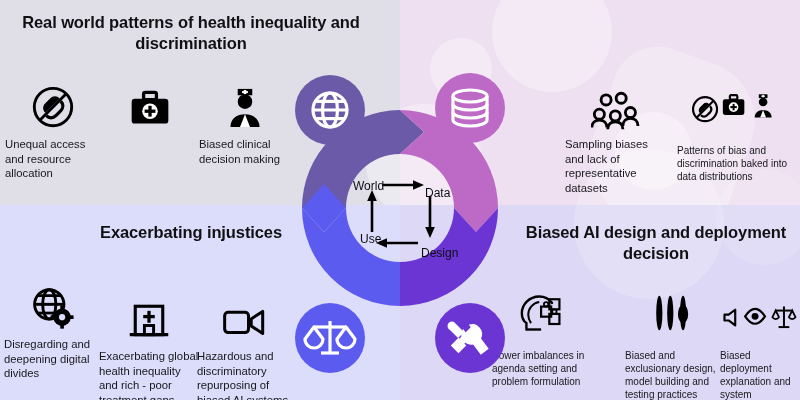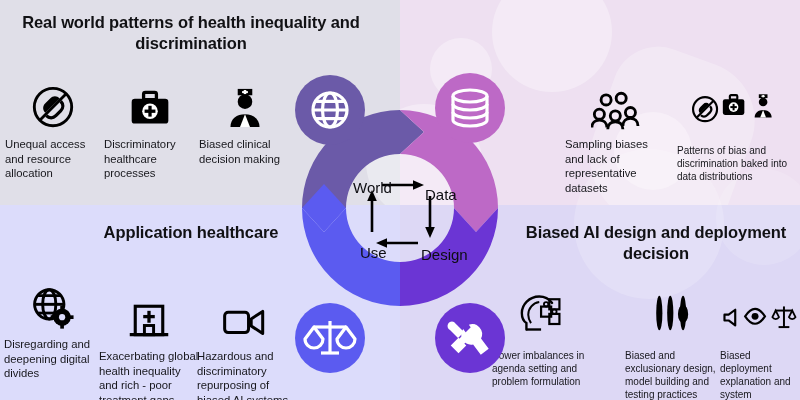--- a/index.html
+++ b/index.html
@@ -38,26 +38,26 @@
     margin-top:7px;font-size:11.3px;line-height:1.30;
     color:#17171c;
   }
   .cap.small{font-size:10px;margin-top:14px;}
 
   
   #cycle{position:absolute;left:272px;top:58px;width:256px;height:300px;}
   #cycle svg{display:block;overflow:visible;}
 
   .cyc-label{
-    position:absolute;font-size:15px;color:#0d0d11;
+    position:absolute;font-size:12px;color:#0d0d11;
     white-space:nowrap;font-family:"Liberation Sans","DejaVu Sans",sans-serif;
   }
   #lbl-world{left:353px;top:179px;}
   #lbl-data {left:425px;top:186px;}
-  #lbl-use  {left:360px;top:244px;}
+  #lbl-use  {left:360px;top:232px;}
   #lbl-design{left:421px;top:246px;}
 </style>
 </head>
 <body>
 
 <div class="stage">
 
   <div class="quad" id="q-tl"></div>
   <div class="quad" id="q-tr">
     <div class="blob" style="left:30px;top:38px;width:62px;height:62px;"></div>
@@ -66,21 +66,21 @@
     <div class="blob" style="left:214px;top:112px;width:78px;height:78px;"></div>
     <div class="blob2" style="left:196px;top:54px;width:150px;height:176px;transform:rotate(20deg);border-radius:46px 60px 30px 70px;"></div>
   </div>
   <div class="quad" id="q-bl"></div>
   <div class="quad" id="q-br">
     <div class="blob" style="left:174px;top:-56px;width:150px;height:150px;opacity:.55;"></div>
     <div class="blob" style="left:316px;top:-36px;width:96px;height:96px;opacity:.4;"></div>
   </div>
 
   <div class="title" id="t-tl">Real world patterns of health inequality and discrimination</div>
-  <div class="title" id="t-bl">Application healthcare</div>
+  <div class="title" id="t-bl">Exacerbating injustices</div>
   <div class="title" id="t-br">Biased AI design and deployment decision</div>
 
   <div class="cell" style="left:5px;top:78px;width:96px;">
     <div class="ico">
       <svg width="46" height="46" viewBox="0 0 48 48">
         <circle cx="24" cy="24" r="19.5" fill="none" stroke="#000" stroke-width="3"></circle>
         <line x1="10" y1="38" x2="38" y2="10" stroke="#000" stroke-width="3"></line>
         <path d="M16 30c-3-3-3-7 0-10l5-5c3-3 7-3 10 0l-15 15z" fill="#000"></path>
         <path d="M32 18c3 3 3 7 0 10l-5 5c-3 3-7 3-10 0" fill="none" stroke="#000" stroke-width="3.4"></path>
       </svg>
@@ -91,21 +91,20 @@
   <div class="cell" style="left:104px;top:78px;width:92px;">
     <div class="ico">
       <svg width="44" height="44" viewBox="0 0 48 48">
         <rect x="17" y="7" width="14" height="8" rx="2" fill="none" stroke="#000" stroke-width="3.6"></rect>
         <rect x="4" y="14" width="40" height="27" rx="3.5" fill="#000"></rect>
         <circle cx="24" cy="27.5" r="8.5" fill="#fff"></circle>
         <rect x="22.2" y="21.6" width="3.6" height="11.8" fill="#000"></rect>
         <rect x="18.1" y="25.7" width="11.8" height="3.6" fill="#000"></rect>
       </svg>
     </div>
-    <div class="cap">Discriminatory healthcare processes</div>
   </div>
 
   <div class="cell" style="left:565px;top:78px;width:104px;">
     <div class="ico">
       <svg width="52" height="40" viewBox="0 0 62 46">
         <circle cx="18" cy="11" r="6" fill="none" stroke="#000" stroke-width="3.4"></circle>
         <circle cx="36" cy="9" r="6" fill="none" stroke="#000" stroke-width="3.4"></circle>
         <circle cx="10" cy="28" r="6" fill="none" stroke="#000" stroke-width="3.4"></circle>
         <circle cx="29" cy="30" r="6" fill="none" stroke="#000" stroke-width="3.4"></circle>
         <circle cx="47" cy="26" r="6" fill="none" stroke="#000" stroke-width="3.4"></circle>

